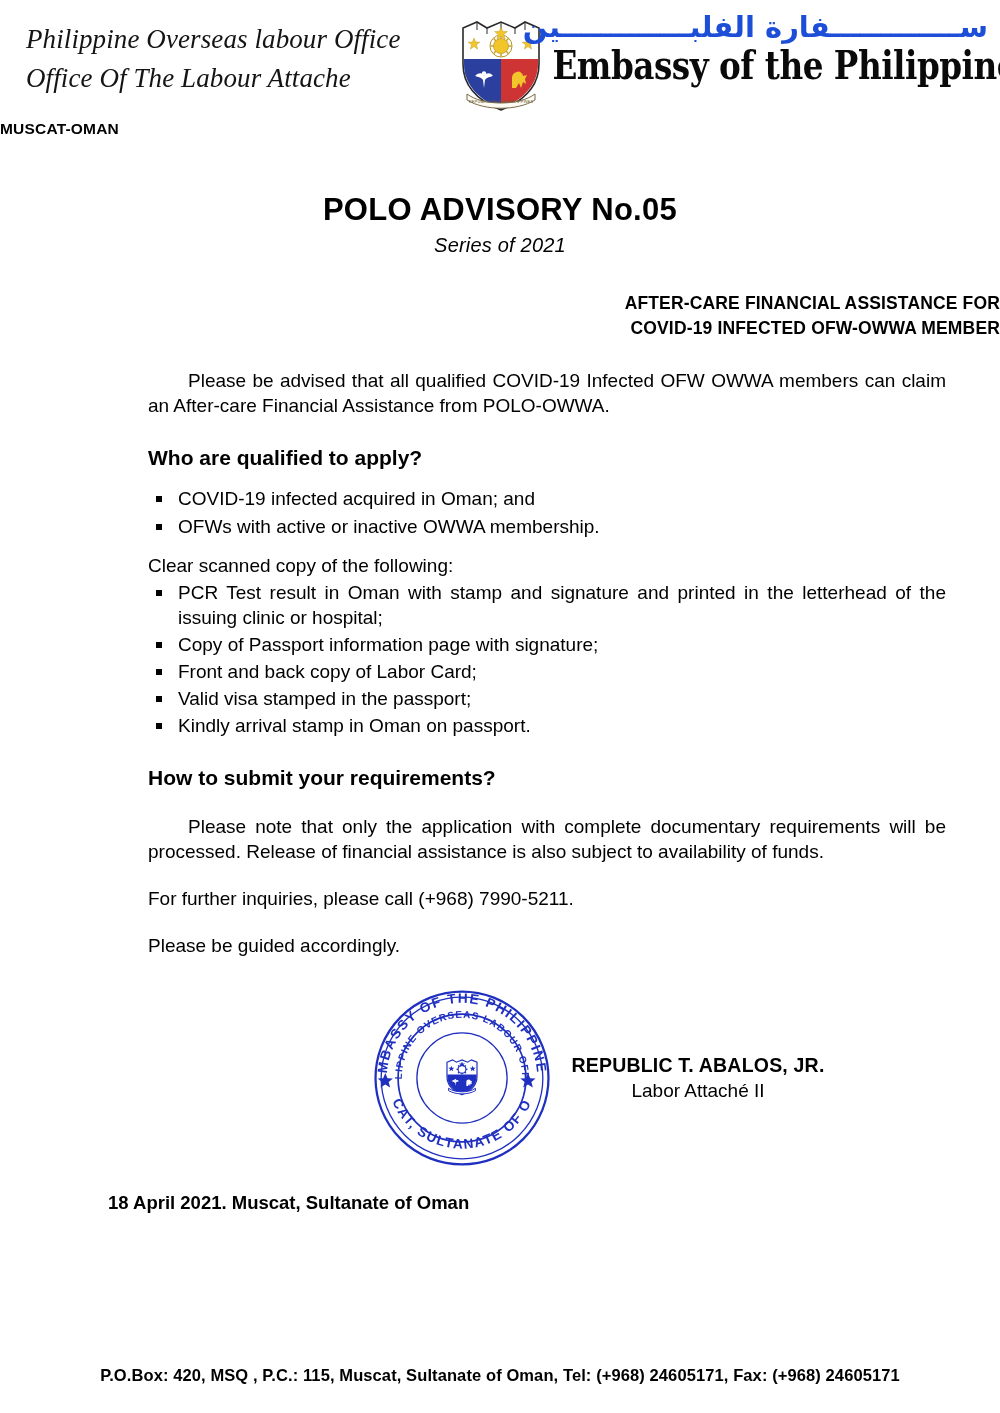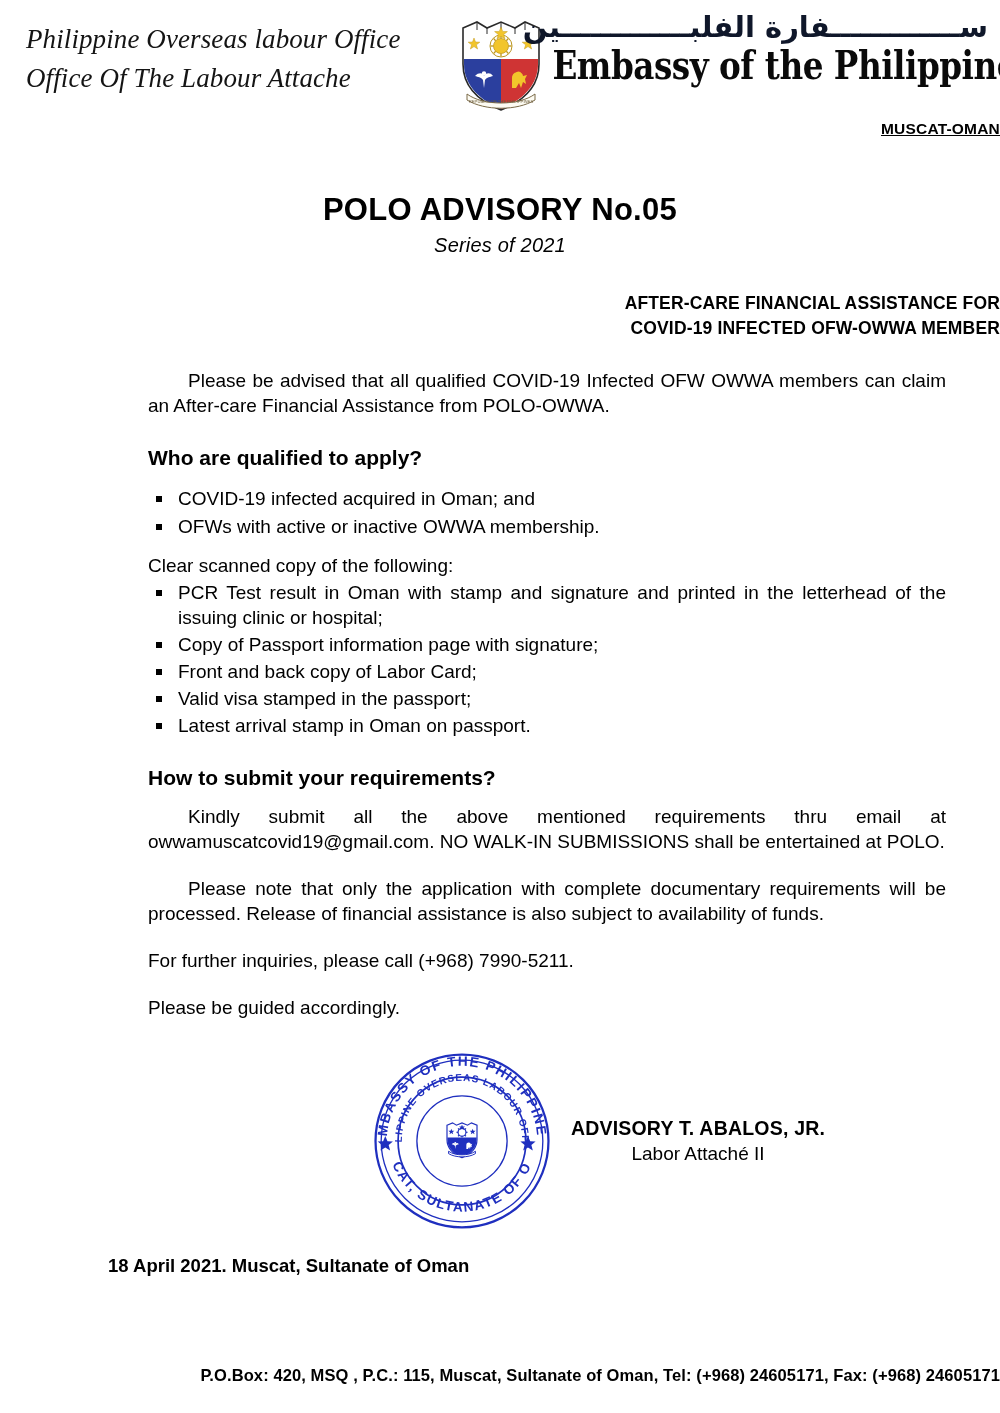--- a/index.html
+++ b/index.html
@@ -51,45 +51,44 @@
     top: 8px;
     width: 440px;
     text-align: right;
   }
   .lh-arabic {
     font-family: "DejaVu Sans", sans-serif;
     font-size: 29px;
     font-weight: 700;
     direction: rtl;
     line-height: 1.35;
-    color: #0f172a;
+    color: #1d4ed8;
     white-space: nowrap;
   }
   .lh-english {
     margin-top: 2px;
     font-family: "DejaVu Serif", serif;
     font-weight: 700;
     font-size: 33px;
     letter-spacing: -0.5px;
     color: #0a0a0a;
     transform: scaleY(1.18) scaleX(0.99);
     transform-origin: right bottom;
     white-space: nowrap;
   }
   .lh-city {
     position: absolute;
     left: 0;
-    right: 0;
+    right: 12px;
     top: 120px;
-    text-align: right;
+    text-align: left;
     font-family: "Liberation Sans", sans-serif;
     font-weight: 700;
     font-size: 15.5px;
     letter-spacing: 0.2px;
-    text-decoration: underline;
   }
 
   
   .title-block {
     margin-top: 42px;
     text-align: center;
   }
   .doc-title {
     font-size: 31px;
     font-weight: 700;
@@ -199,21 +198,21 @@
     font-size: 18.5px;
     font-weight: 700;
   }
 
   
   .footer {
     position: absolute;
     left: 0;
     right: 0;
     bottom: 28px;
-    text-align: right;
+    text-align: center;
     font-size: 16.5px;
     font-weight: 700;
     letter-spacing: 0.1px;
   }
 </style>
 </head>
 <body>
 
 <div class="letterhead">
 
@@ -287,25 +286,24 @@
     <li>COVID-19 infected acquired in Oman; and</li>
     <li>OFWs with active or inactive OWWA membership.</li>
   </ul>
 
   <div class="lead-line">Clear scanned copy of the following:</div>
   <ul class="req-list">
     <li class="justified">PCR Test result in Oman with stamp and signature and printed in the letterhead of  the issuing clinic or hospital;</li>
     <li>Copy of  Passport information page with signature;</li>
     <li>Front and back copy of Labor Card;</li>
     <li>Valid visa stamped in the passport;</li>
-    <li>Latest arrival stamp in Oman on passport.</li>
+    <li>Kindly arrival stamp in Oman on passport.</li>
   </ul>
 
   <div class="section-head">How to submit your requirements?</div>
-  <p class="para" style="margin-top:12px">Kindly submit all the above mentioned requirements thru email    at owwamuscatcovid19@gmail.com. NO WALK-IN SUBMISSIONS shall be entertained at POLO.</p>
 
   <div class="gap-md"></div>
   <p class="para">Please note that only the application with complete documentary requirements will be processed. Release of financial assistance is also subject to availability of funds.</p>
 
   <div class="gap-md"></div>
   <p class="para no-indent">For further inquiries, please call (+968) 7990-5211.</p>
 
   <div class="gap-md"></div>
   <p class="para no-indent">Please be guided accordingly.</p>
 </div>
@@ -360,20 +358,20 @@
         <polygon points="73,19 75,24 80.5,24.3 76.2,27.8 77.7,33 73,30 68.3,33 69.8,27.8 65.5,24.3 71,24" fill="#1f2fbf"></polygon>
         <path d="M20 58 C24 54 28 55 29 58 C31 55 35 54 38 58 C35 59 32 59 30 62 L29 70 L28 62 C26 59 23 59 20 58 Z" fill="#ffffff"></path>
         <circle cx="29" cy="55" r="2.4" fill="#ffffff"></circle>
         <path d="M57 70 L57 60 C57 56 60 54 63 54 C66 54 68 56 68 58 L72 57 L70 61 L71 66 L68 64 L66 70 L64 65 L61 70 Z" fill="#ffffff"></path>
         <path d="M12 76 C28 88 64 88 80 76 L80 82 C62 93 30 93 12 82 Z" fill="#ffffff" stroke="#1f2fbf" stroke-width="2.5"></path>
       </g>
     </svg>
   </div>
 
   <div class="sig-names">
-    <div class="sig-name">ADVISORY T. ABALOS, JR.</div>
+    <div class="sig-name">REPUBLIC T. ABALOS, JR.</div>
     <div class="sig-role">Labor Attaché II</div>
   </div>
 </div>
 
 <div class="date-line">18 April 2021. Muscat, Sultanate of Oman</div>
 
 <div class="footer">P.O.Box: 420, MSQ , P.C.: 115, Muscat, Sultanate of Oman, Tel: (+968) 24605171, Fax: (+968) 24605171</div>
 
 </body></html>

